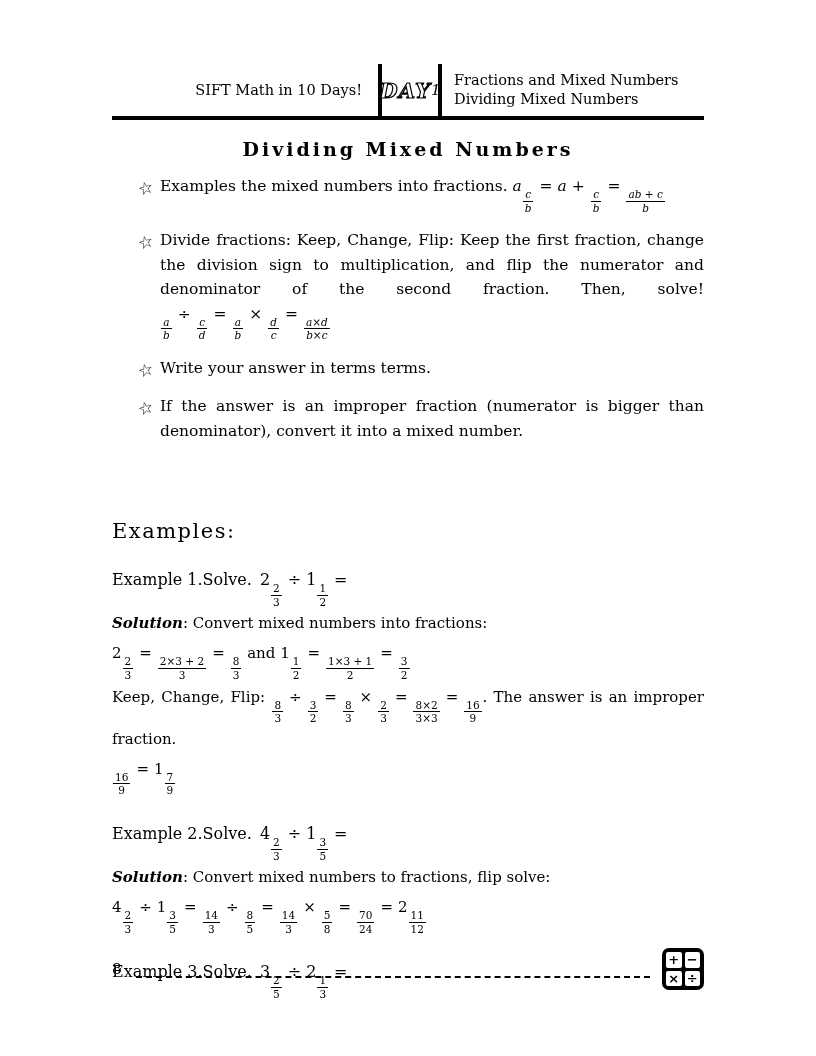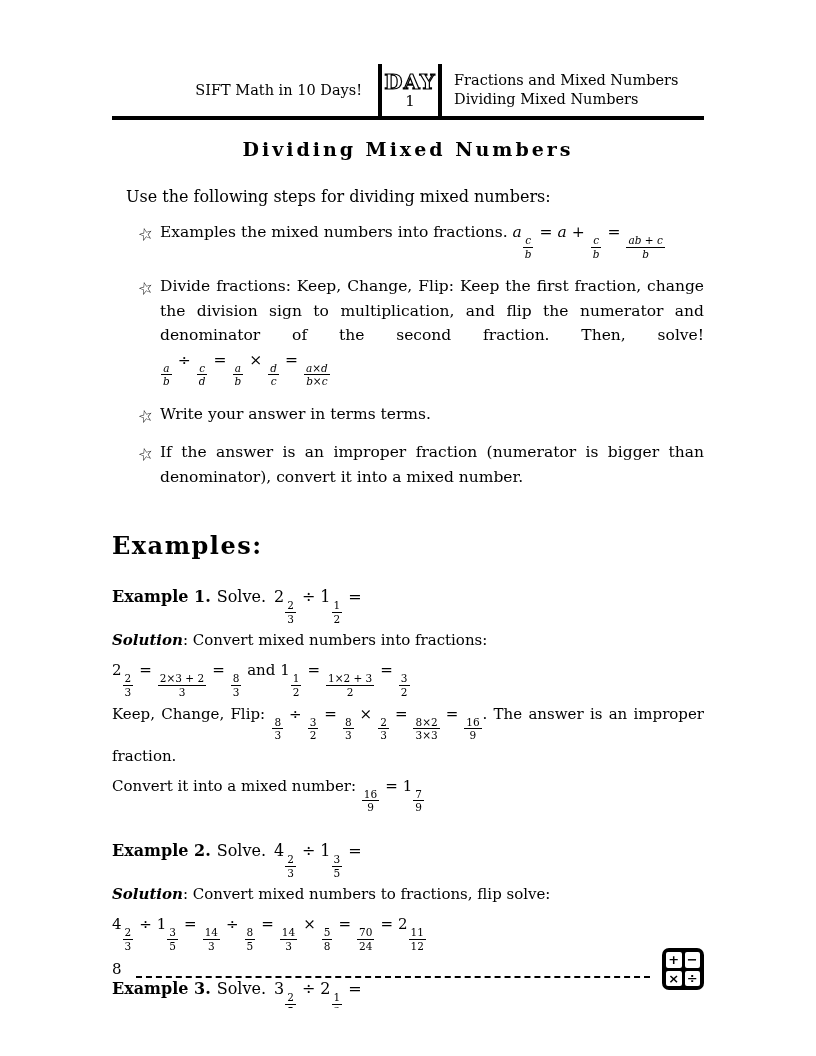--- a/index.html
+++ b/index.html
@@ -14,22 +14,23 @@
   .header{
     margin-top:64px;display:flex;align-items:stretch;
     border-bottom:4px solid #000;min-height:52px;
   }
   .header-left{
     flex:1;display:flex;align-items:center;justify-content:flex-end;
     padding-right:16px;font-size:14.5px;
   }
   .day-box{
     width:56px;border-left:4px solid #000;border-right:4px solid #000;
-    display:flex;flex-direction:column;align-items:center;justify-content:center;
+    display:flex;flex-direction:row;align-items:center;justify-content:center;
     padding:1px 0;
+    font-style:italic;
   }
   .day-word{
     font-weight:bold;font-size:21px;line-height:1;letter-spacing:1px;
     color:#fff;-webkit-text-stroke:1.2px #000;
   }
   .day-num{font-size:15px;line-height:1.1;margin-top:1px;}
   .header-right{
     flex:1;display:flex;flex-direction:column;justify-content:center;
     padding-left:12px;font-size:14.5px;line-height:1.3;
   }
@@ -59,25 +60,25 @@
     vertical-align:-7px;font-size:10.5px;line-height:1.2;margin:0 1px;
   }
   .frac .num{padding:0 2px;border-bottom:1px solid #000;}
   .frac .den{padding:0 2px;}
   .op{margin:0 5px;}
   .it{font-style:italic;}
   .bi{font-weight:bold;font-style:italic;}
 
   
   .examples-heading{
-    margin-top:42px;font-weight:bold;font-size:24px;letter-spacing:1.5px;
+    margin-top:76px;font-weight:normal;font-size:21px;letter-spacing:1.5px;
   }
   .example{margin-top:22px;}
   .example-head{font-size:16px;line-height:30px;}
-  .example-head .label{font-weight:bold;margin-right:6px;}
+  .example-head .label{font-weight:normal;}
   .example-head .prompt{margin-right:8px;margin-top:10px;}
   .solution{}
   .sol-line{font-size:15px;line-height:29px;text-align:justify;margin-top:1px;}
 
   
   .footer{
     position:absolute;left:112px;right:112px;top:946px;height:46px;
     display:flex;align-items:center;
   }
   .page-num{font-size:15px;}
@@ -113,21 +114,20 @@
         <div class="day-num">1</div>
       </div>
       <div class="header-right">
         <div>Fractions and Mixed Numbers</div>
         <div>Dividing Mixed Numbers</div>
       </div>
     </div>
 
     <div class="page-title">Dividing Mixed Numbers</div>
 
-    <div class="intro">Use the following steps for dividing mixed numbers:</div>
 
     <div class="steps" id="steps-list">
         <div class="step"><span class="star">☆</span><span>Examples the mixed numbers into fractions. </span><span class="math"><span class="tok it">a</span><span class="frac it">
               <span class="num">c</span>
               <span class="den">b</span>
             </span><span class="op">=</span><span class="tok it">a</span><span class="op">+</span><span class="frac it">
               <span class="num">c</span>
               <span class="den">b</span>
             </span><span class="op">=</span><span class="frac it">
               <span class="num">ab + c</span>
@@ -172,21 +172,21 @@
                 </span><span class="op">=</span><span class="frac">
                   <span class="num">2×3 + 2</span>
                   <span class="den">3</span>
                 </span><span class="op">=</span><span class="frac">
                   <span class="num">8</span>
                   <span class="den">3</span>
                 </span></span><span> and </span><span class="math"><span class="tok">1</span><span class="frac">
                   <span class="num">1</span>
                   <span class="den">2</span>
                 </span><span class="op">=</span><span class="frac">
-                  <span class="num">1×2 + 3</span>
+                  <span class="num">1×3 + 1</span>
                   <span class="den">2</span>
                 </span><span class="op">=</span><span class="frac">
                   <span class="num">3</span>
                   <span class="den">2</span>
                 </span></span></div>
             <div class="sol-line"><span>Keep, Change, Flip: </span><span class="math"><span class="frac">
                   <span class="num">8</span>
                   <span class="den">3</span>
                 </span><span class="op">÷</span><span class="frac">
                   <span class="num">3</span>
@@ -197,21 +197,21 @@
                 </span><span class="op">×</span><span class="frac">
                   <span class="num">2</span>
                   <span class="den">3</span>
                 </span><span class="op">=</span><span class="frac">
                   <span class="num">8×2</span>
                   <span class="den">3×3</span>
                 </span><span class="op">=</span><span class="frac">
                   <span class="num">16</span>
                   <span class="den">9</span>
                 </span></span><span>. The answer is an improper fraction.</span></div>
-            <div class="sol-line"><span>Convert it into a mixed number: </span><span class="math"><span class="frac">
+            <div class="sol-line"><span class="math"><span class="frac">
                   <span class="num">16</span>
                   <span class="den">9</span>
                 </span><span class="op">=</span><span class="tok">1</span><span class="frac">
                   <span class="num">7</span>
                   <span class="den">9</span>
                 </span></span></div>
           </div>
         </div>
         <div class="example">
           <div class="example-head"><span class="label">Example 2.</span><span class="prompt">Solve.</span><span class="math"><span class="tok">4</span><span class="frac">

